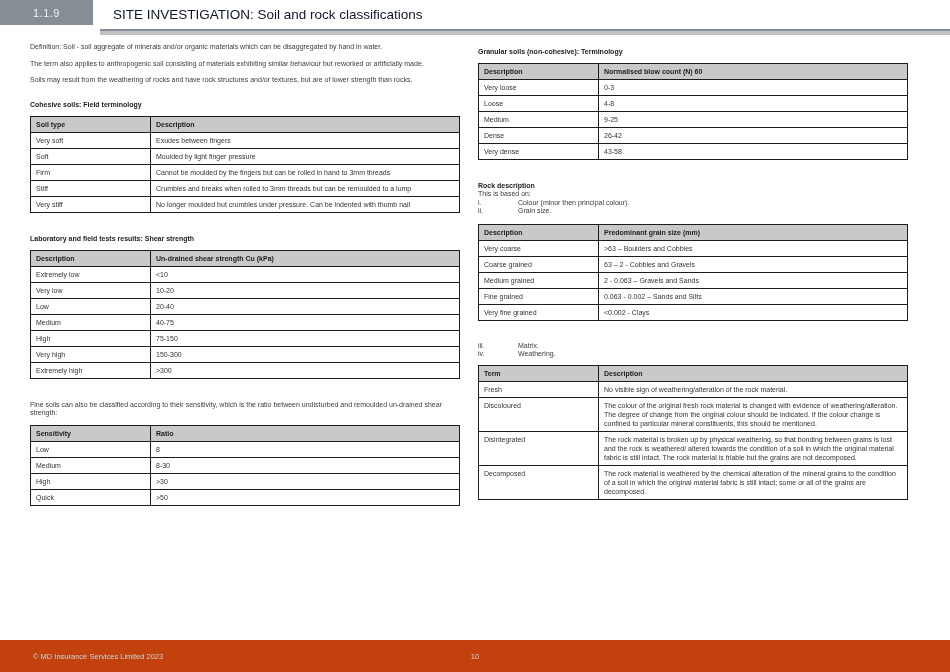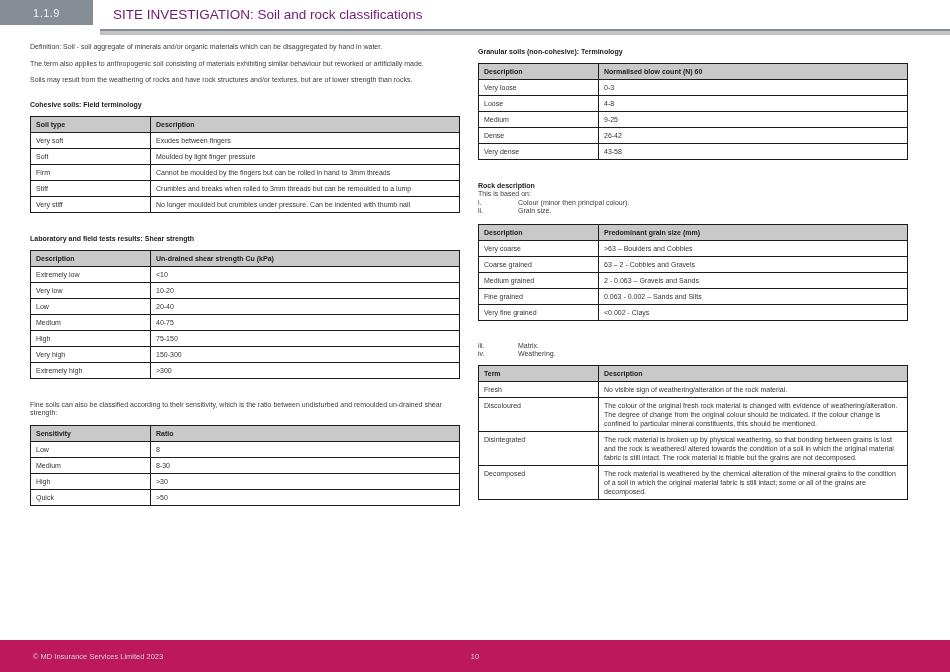--- a/index.html
+++ b/index.html
@@ -8,21 +8,21 @@
     position:relative; width:950px; height:672px; background:#ffffff;
     font-family:"Liberation Sans", sans-serif; color:#333; overflow:hidden;
   }
   
   .section-box {
     position:absolute; left:0; top:0; width:93px; height:25px;
     background:#878d95; display:flex; align-items:center; justify-content:center;
   }
   .section-box span { color:#f2f3f4; font-size:11px; letter-spacing:0.5px; }
   .page-title {
-    position:absolute; left:113px; top:7px; font-size:13.5px; color:#701a75;
+    position:absolute; left:113px; top:7px; font-size:13.5px; color:#0f172a;
   }
   .title-rule {
     position:absolute; left:100px; top:29px; width:850px; height:6px;
     background:#c0c3c6; border-top:2px solid #878d95;
   }
   
   .col { position:absolute; top:40px; width:430px; }
   .col-left  { left:30px; }
   .col-right { left:478px; }
   p.body, .list-line { font-size:7px; line-height:8.6px; color:#3b3b3b; max-width:422px; }
@@ -44,21 +44,21 @@
     background:#c9c9c9; font-weight:bold; color:#1d1d1d;
   }
   table.data th:first-child, table.data td:first-child { width:120px; }
   
   .rock-block { margin-top:21px; }
   .list-line { display:flex; }
   .list-line .numeral { width:40px; flex:0 0 40px; }
   
   .footer {
     position:absolute; left:0; bottom:0; width:950px; height:32px;
-    background:#be185d; display:flex; align-items:center;
+    background:#c2410c; display:flex; align-items:center;
   }
   .footer .copyright {
     position:absolute; left:33px; font-size:7.5px; color:#ced1d5;
   }
   .footer .page-num {
     position:absolute; left:50%; transform:translateX(-50%);
     font-size:7.5px; color:#ced1d5;
   }
   .footer .section-title {
     position:absolute; right:25px; font-size:14.5px; color:#eef0f1; letter-spacing:0.5px;

